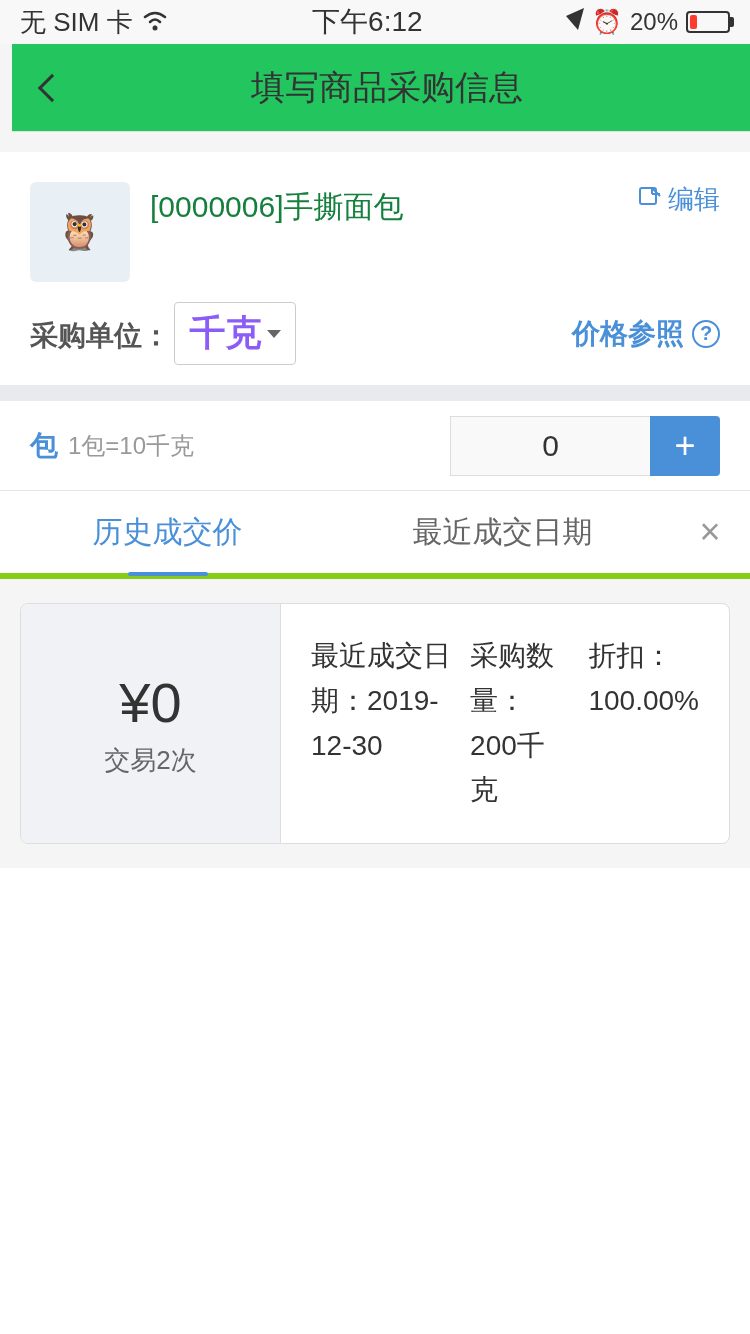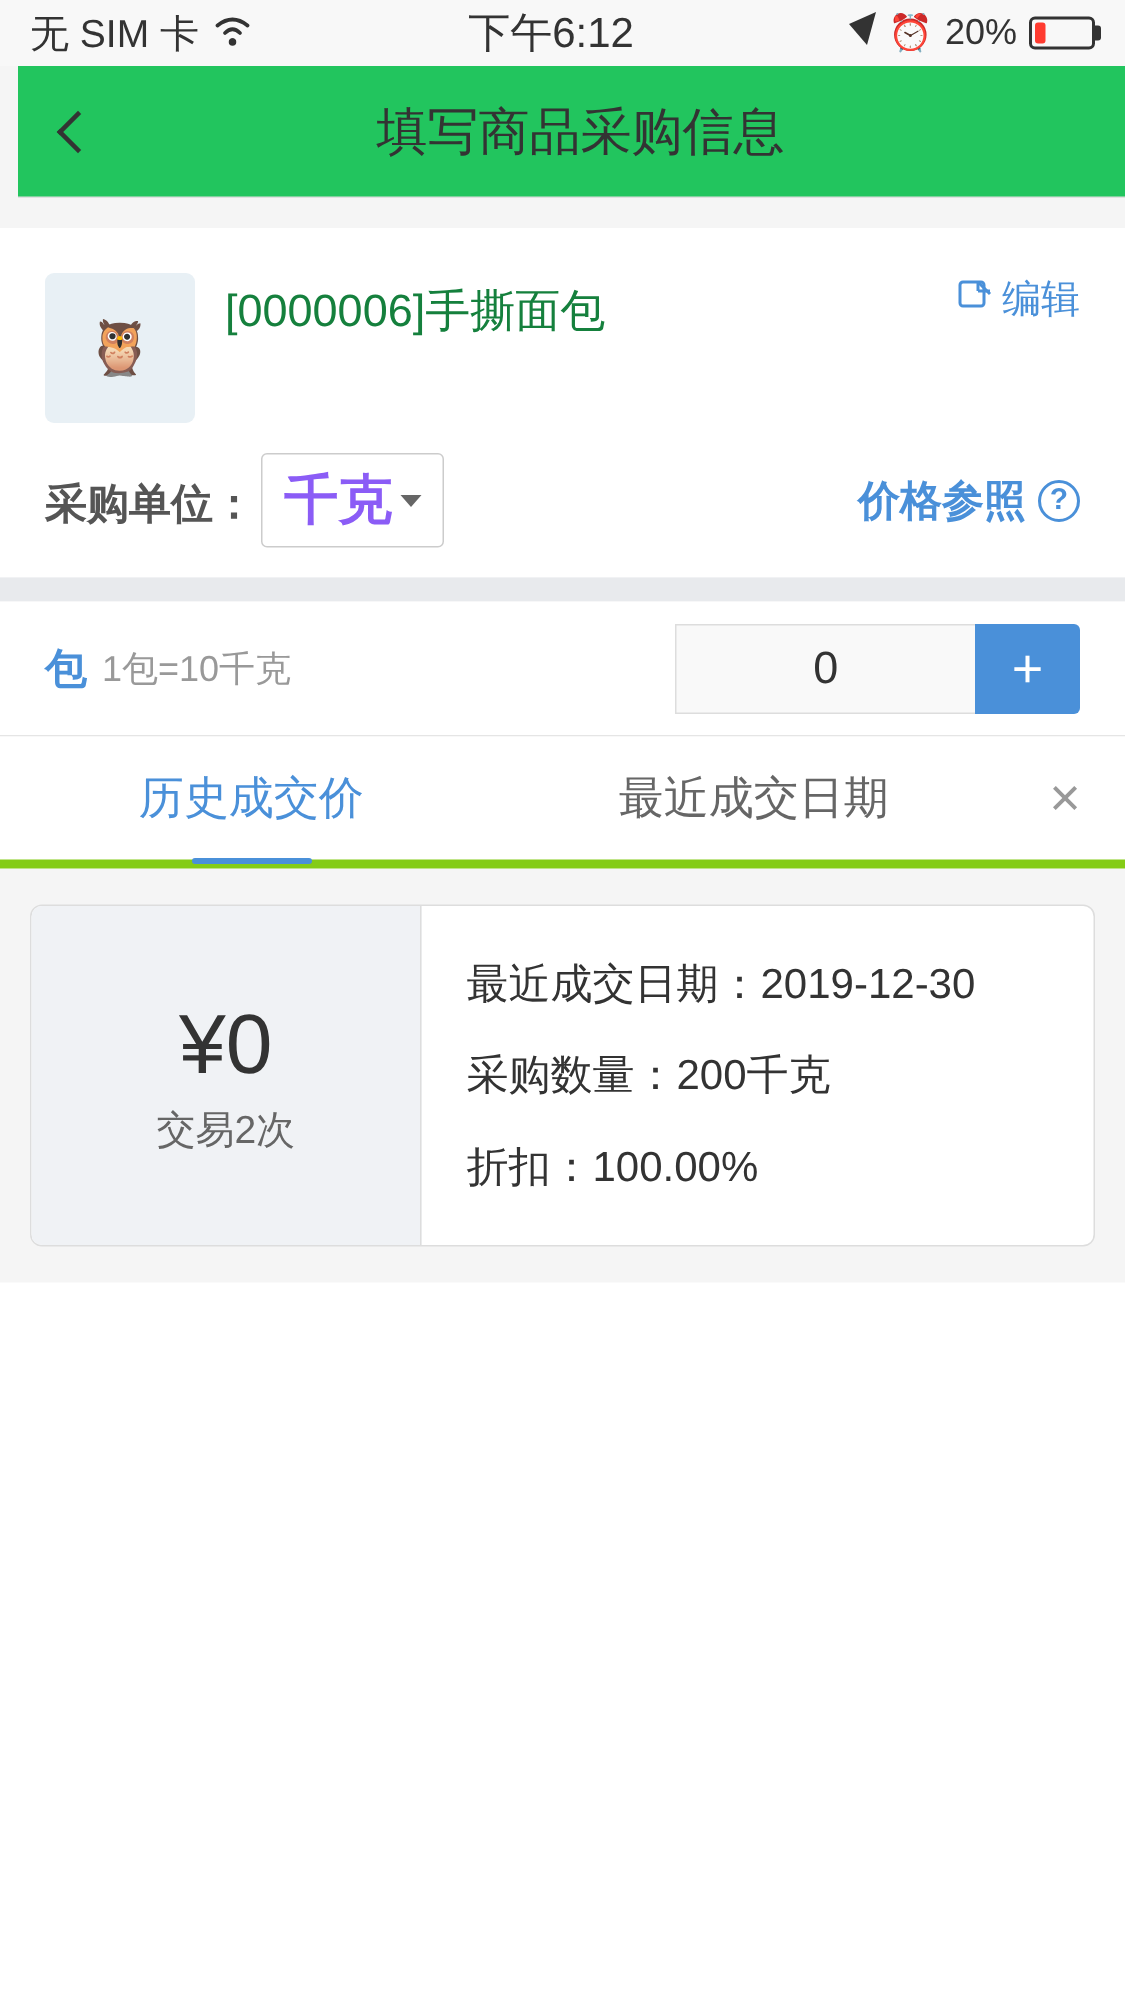--- a/index.html
+++ b/index.html
@@ -335,21 +335,20 @@
     }
     .history-trades {
       font-size: 26px;
       color: #666;
       margin-top: 8px;
     }
     .history-right {
       flex: 1;
       padding: 30px 30px;
       display: flex;
-      flex-direction: column;
       justify-content: center;
       gap: 16px;
     }
     .history-detail {
       font-size: 28px;
       color: #333;
       line-height: 1.6;
     }
 
     

